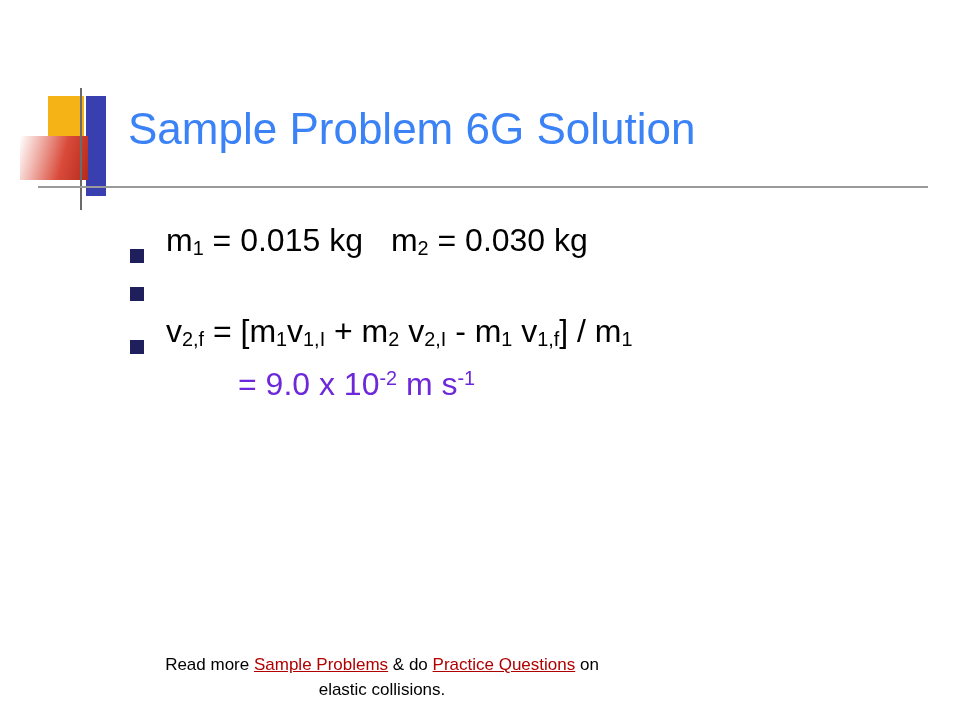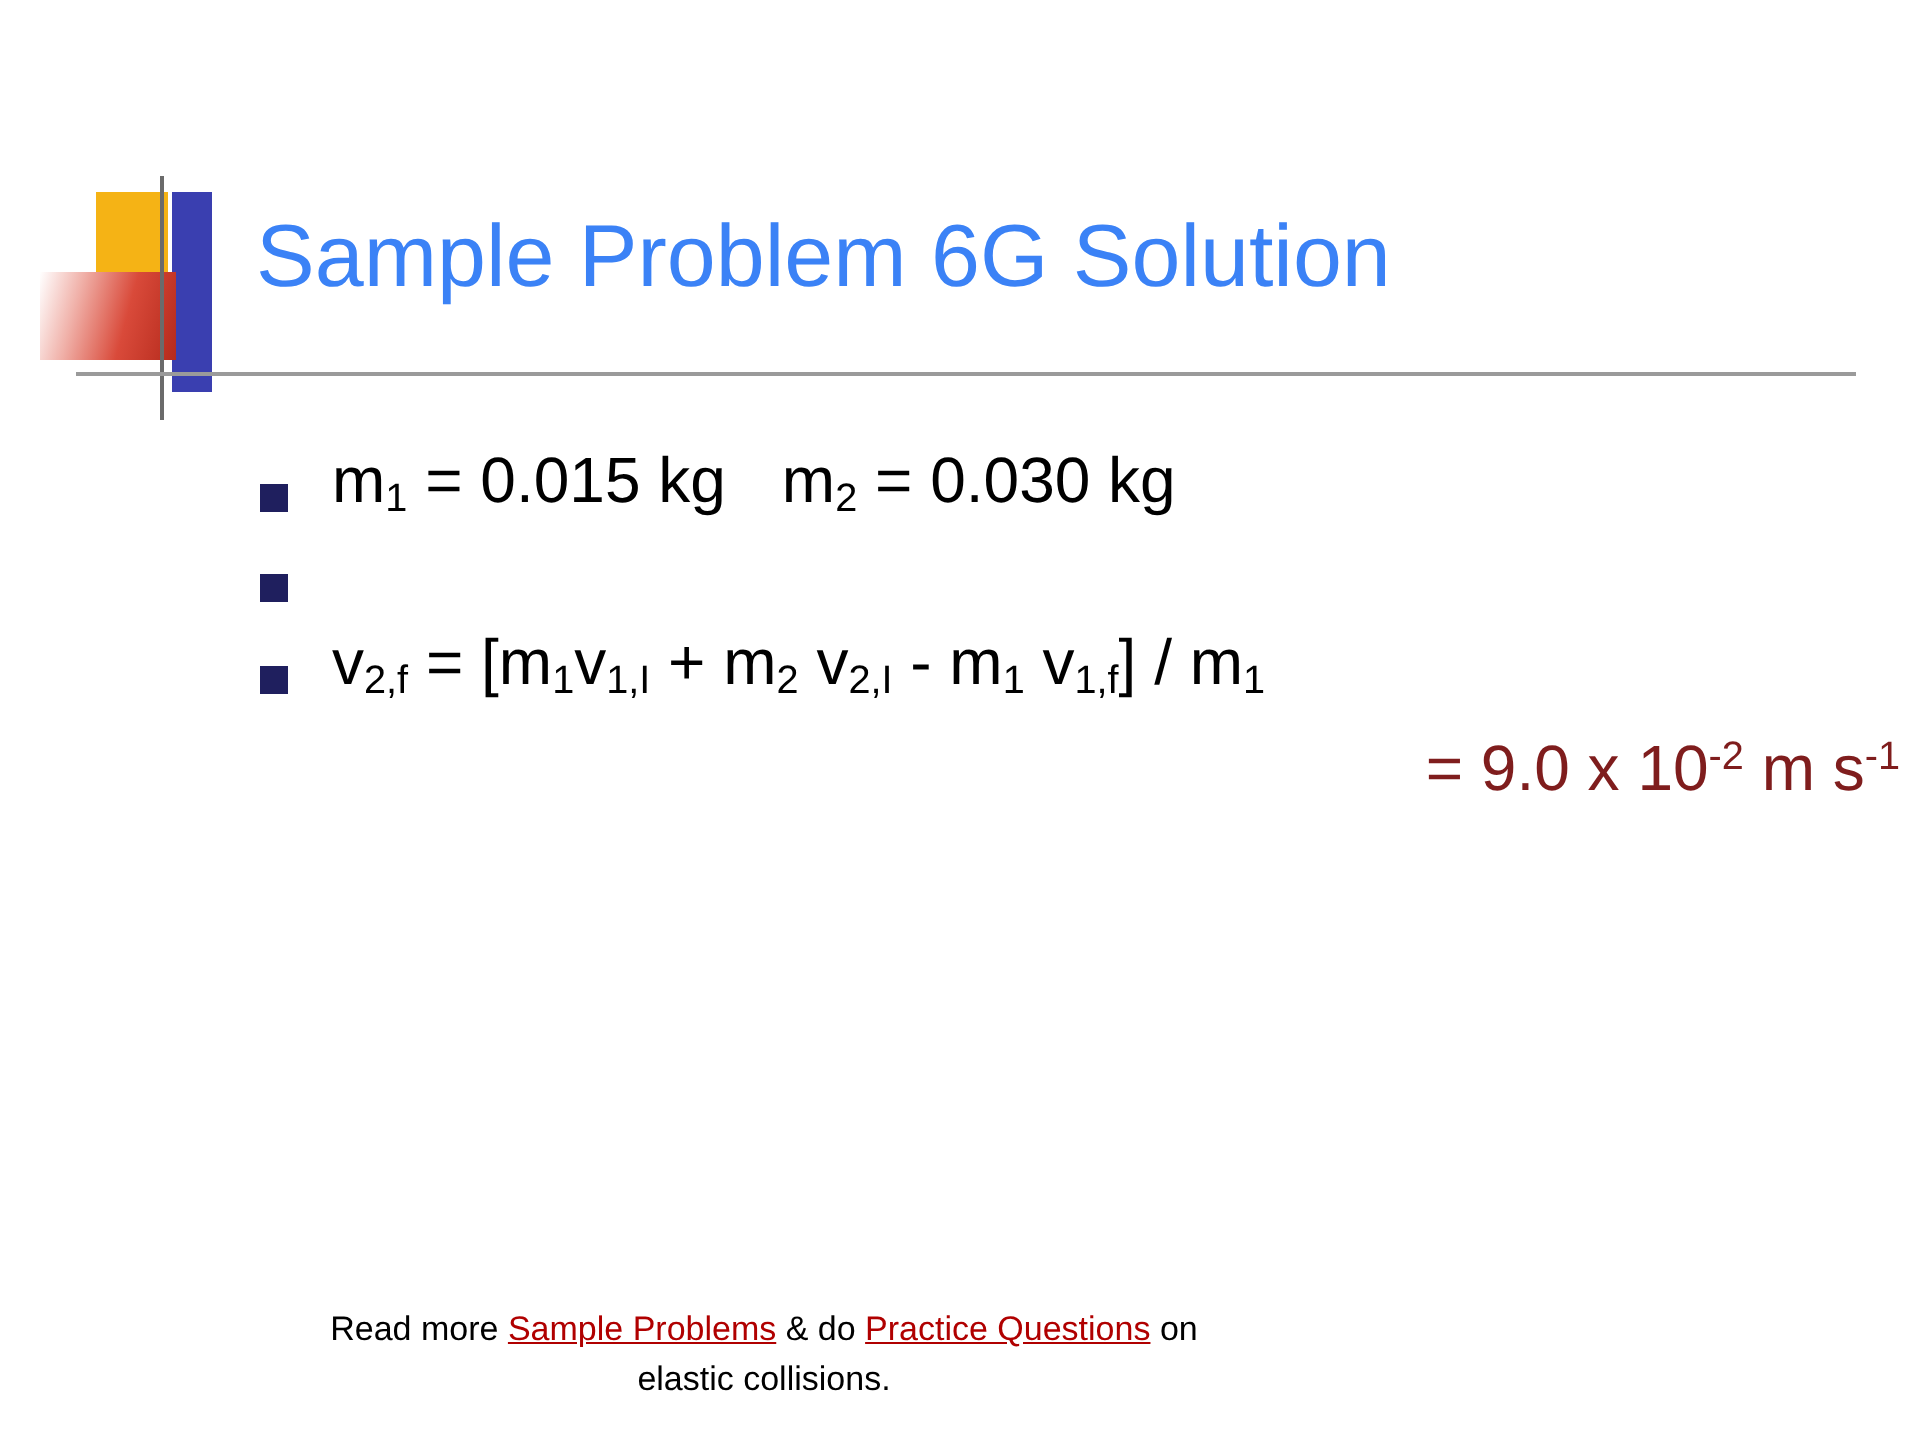--- a/index.html
+++ b/index.html
@@ -79,21 +79,21 @@
 
   
   .body-list {
     position: absolute;
     left: 130px;
     top: 218px;
     width: 820px;
   }
   .bullet-row {
     display: flex;
-    align-items: center;
+    align-items: flex-end;
     margin-bottom: 8px;
   }
   .bullet-marker {
     width: 14px;
     height: 14px;
     background: #1f1f5e;
     margin-top: 16px;
     margin-right: 22px;
     flex: 0 0 auto;
   }
@@ -102,24 +102,23 @@
     line-height: 45px;
     color: #000000;
     white-space: pre;
   }
   .cont-row {
     margin-left: 36px;
   }
   .cont-text {
     font-size: 32px;
     line-height: 44px;
-    color: #7f1d1d;
+    color: #6d28d9;
     white-space: pre;
     padding-left: 72px;
-    text-align: right;
   }
   sub {
     font-size: 0.62em;
     vertical-align: -0.22em;
     line-height: 0;
   }
   sup {
     font-size: 0.62em;
     vertical-align: 0.52em;
     line-height: 0;

